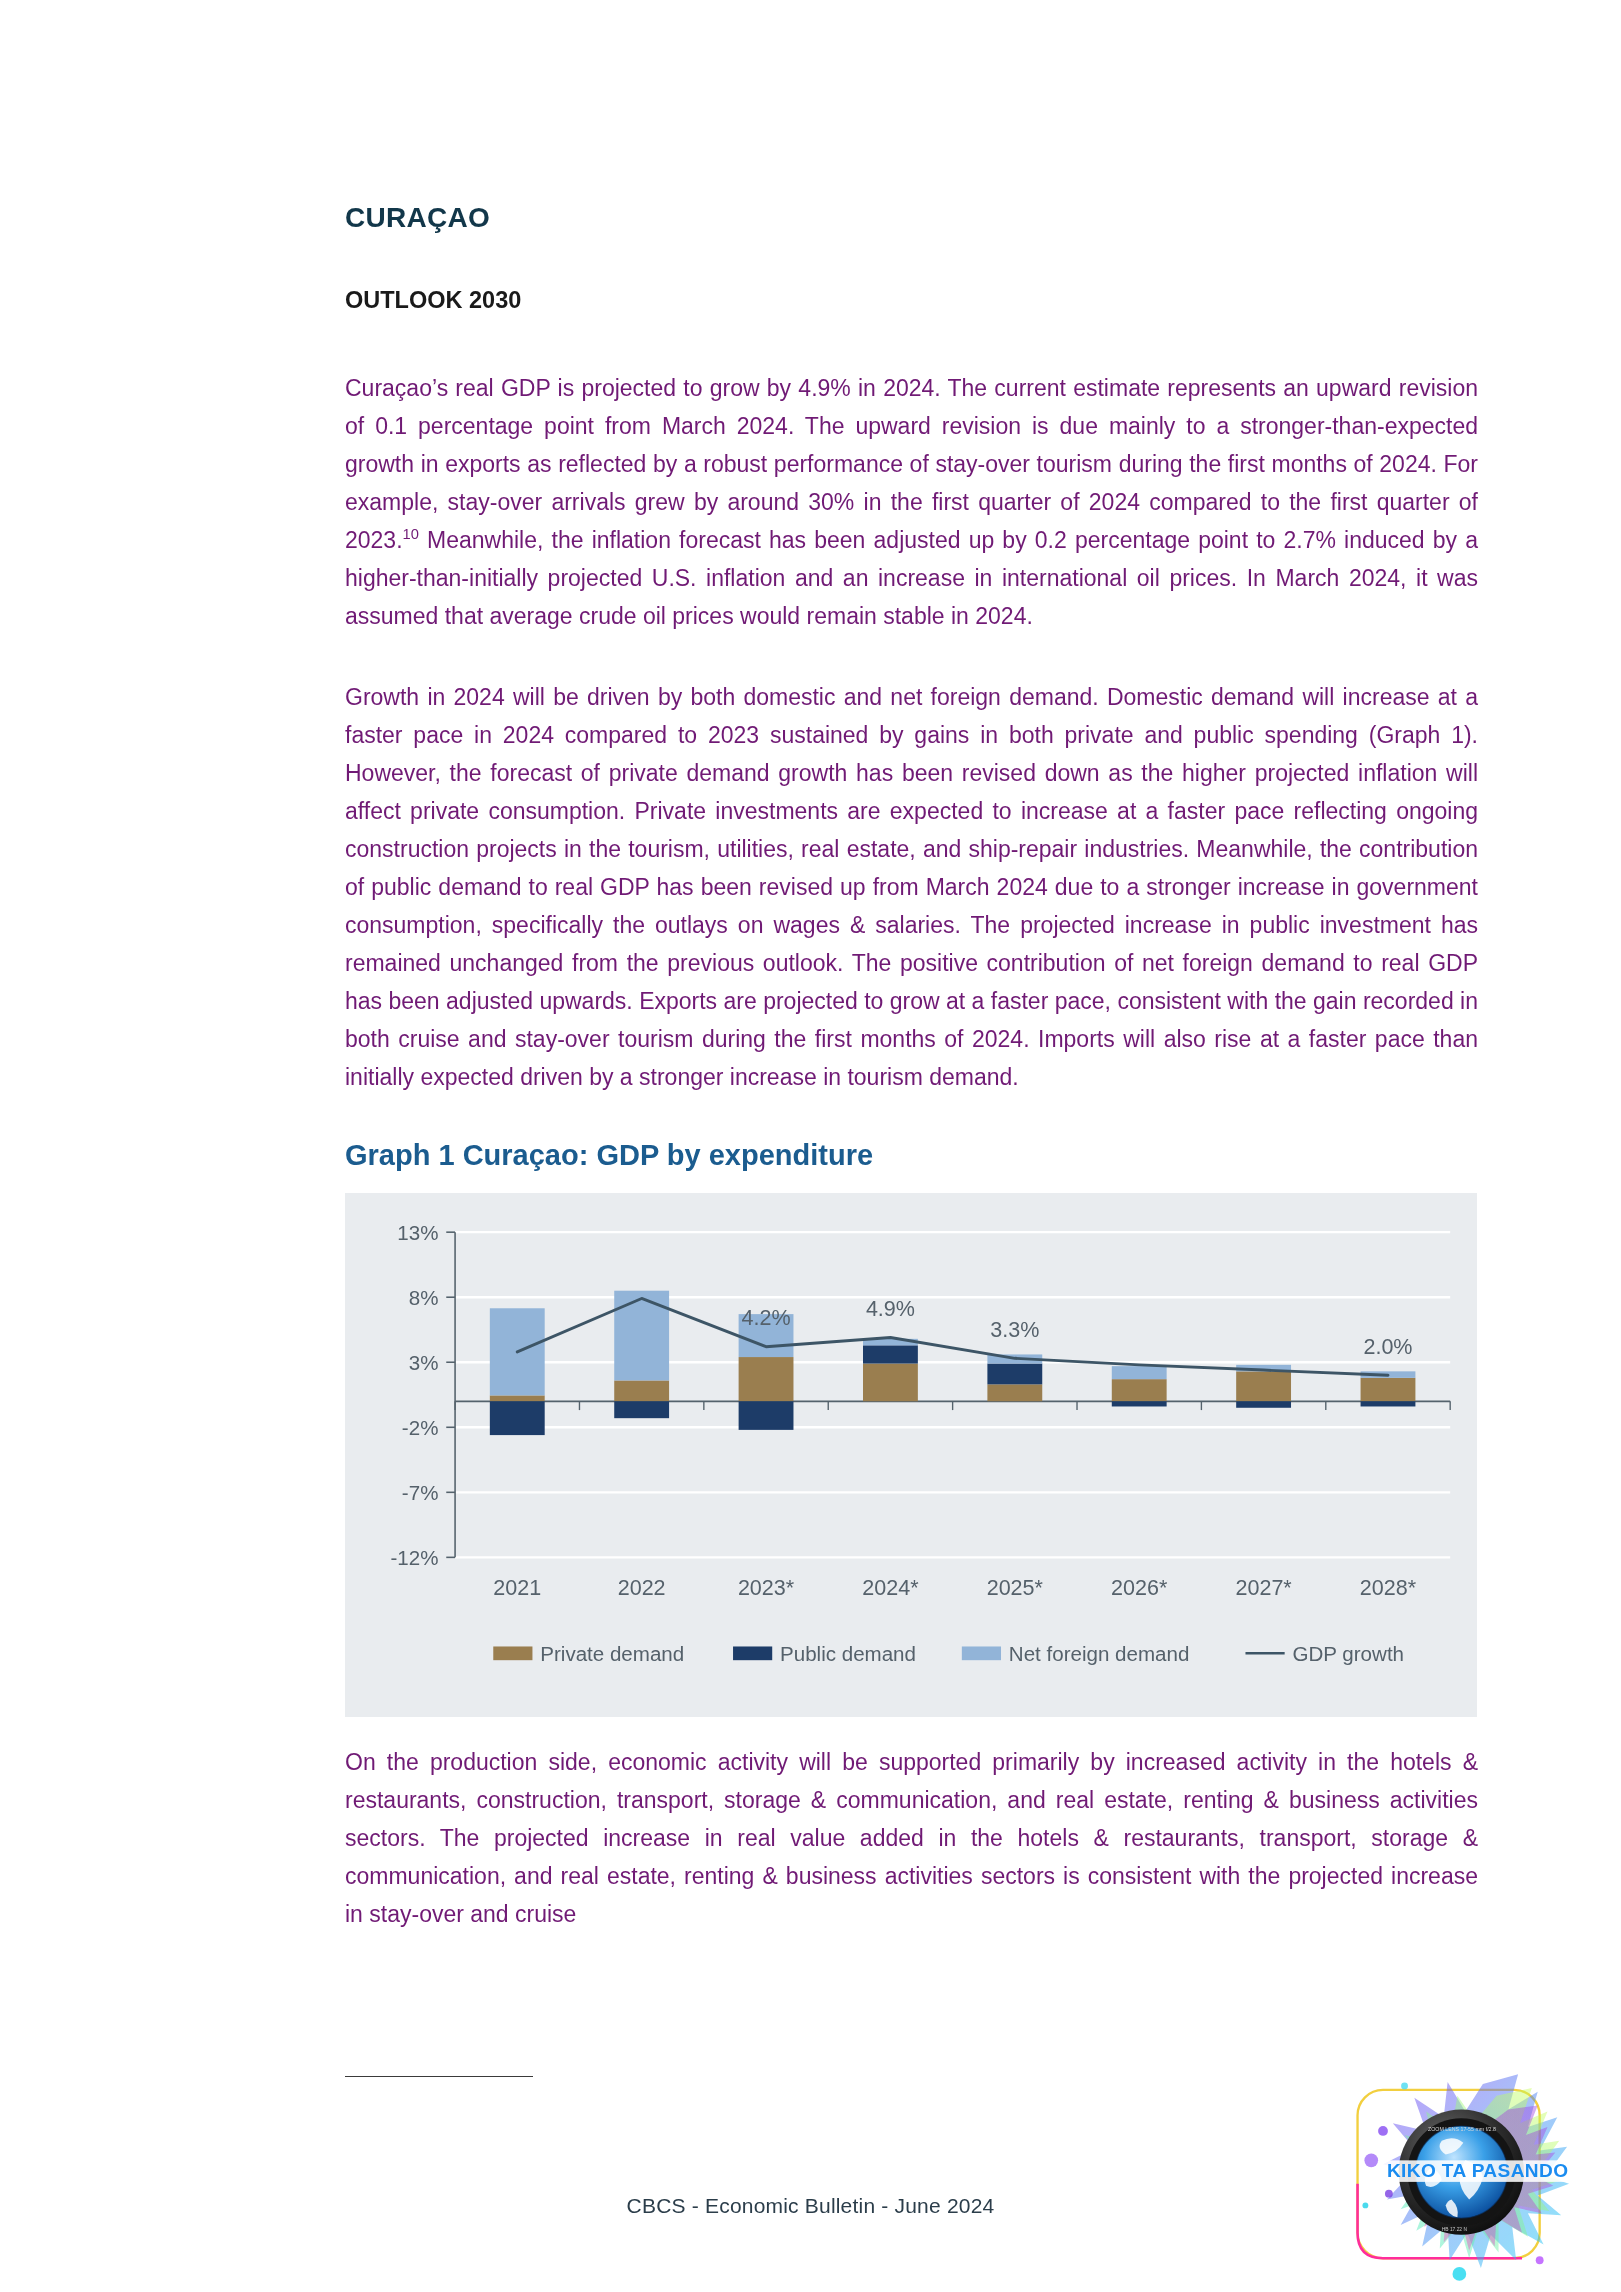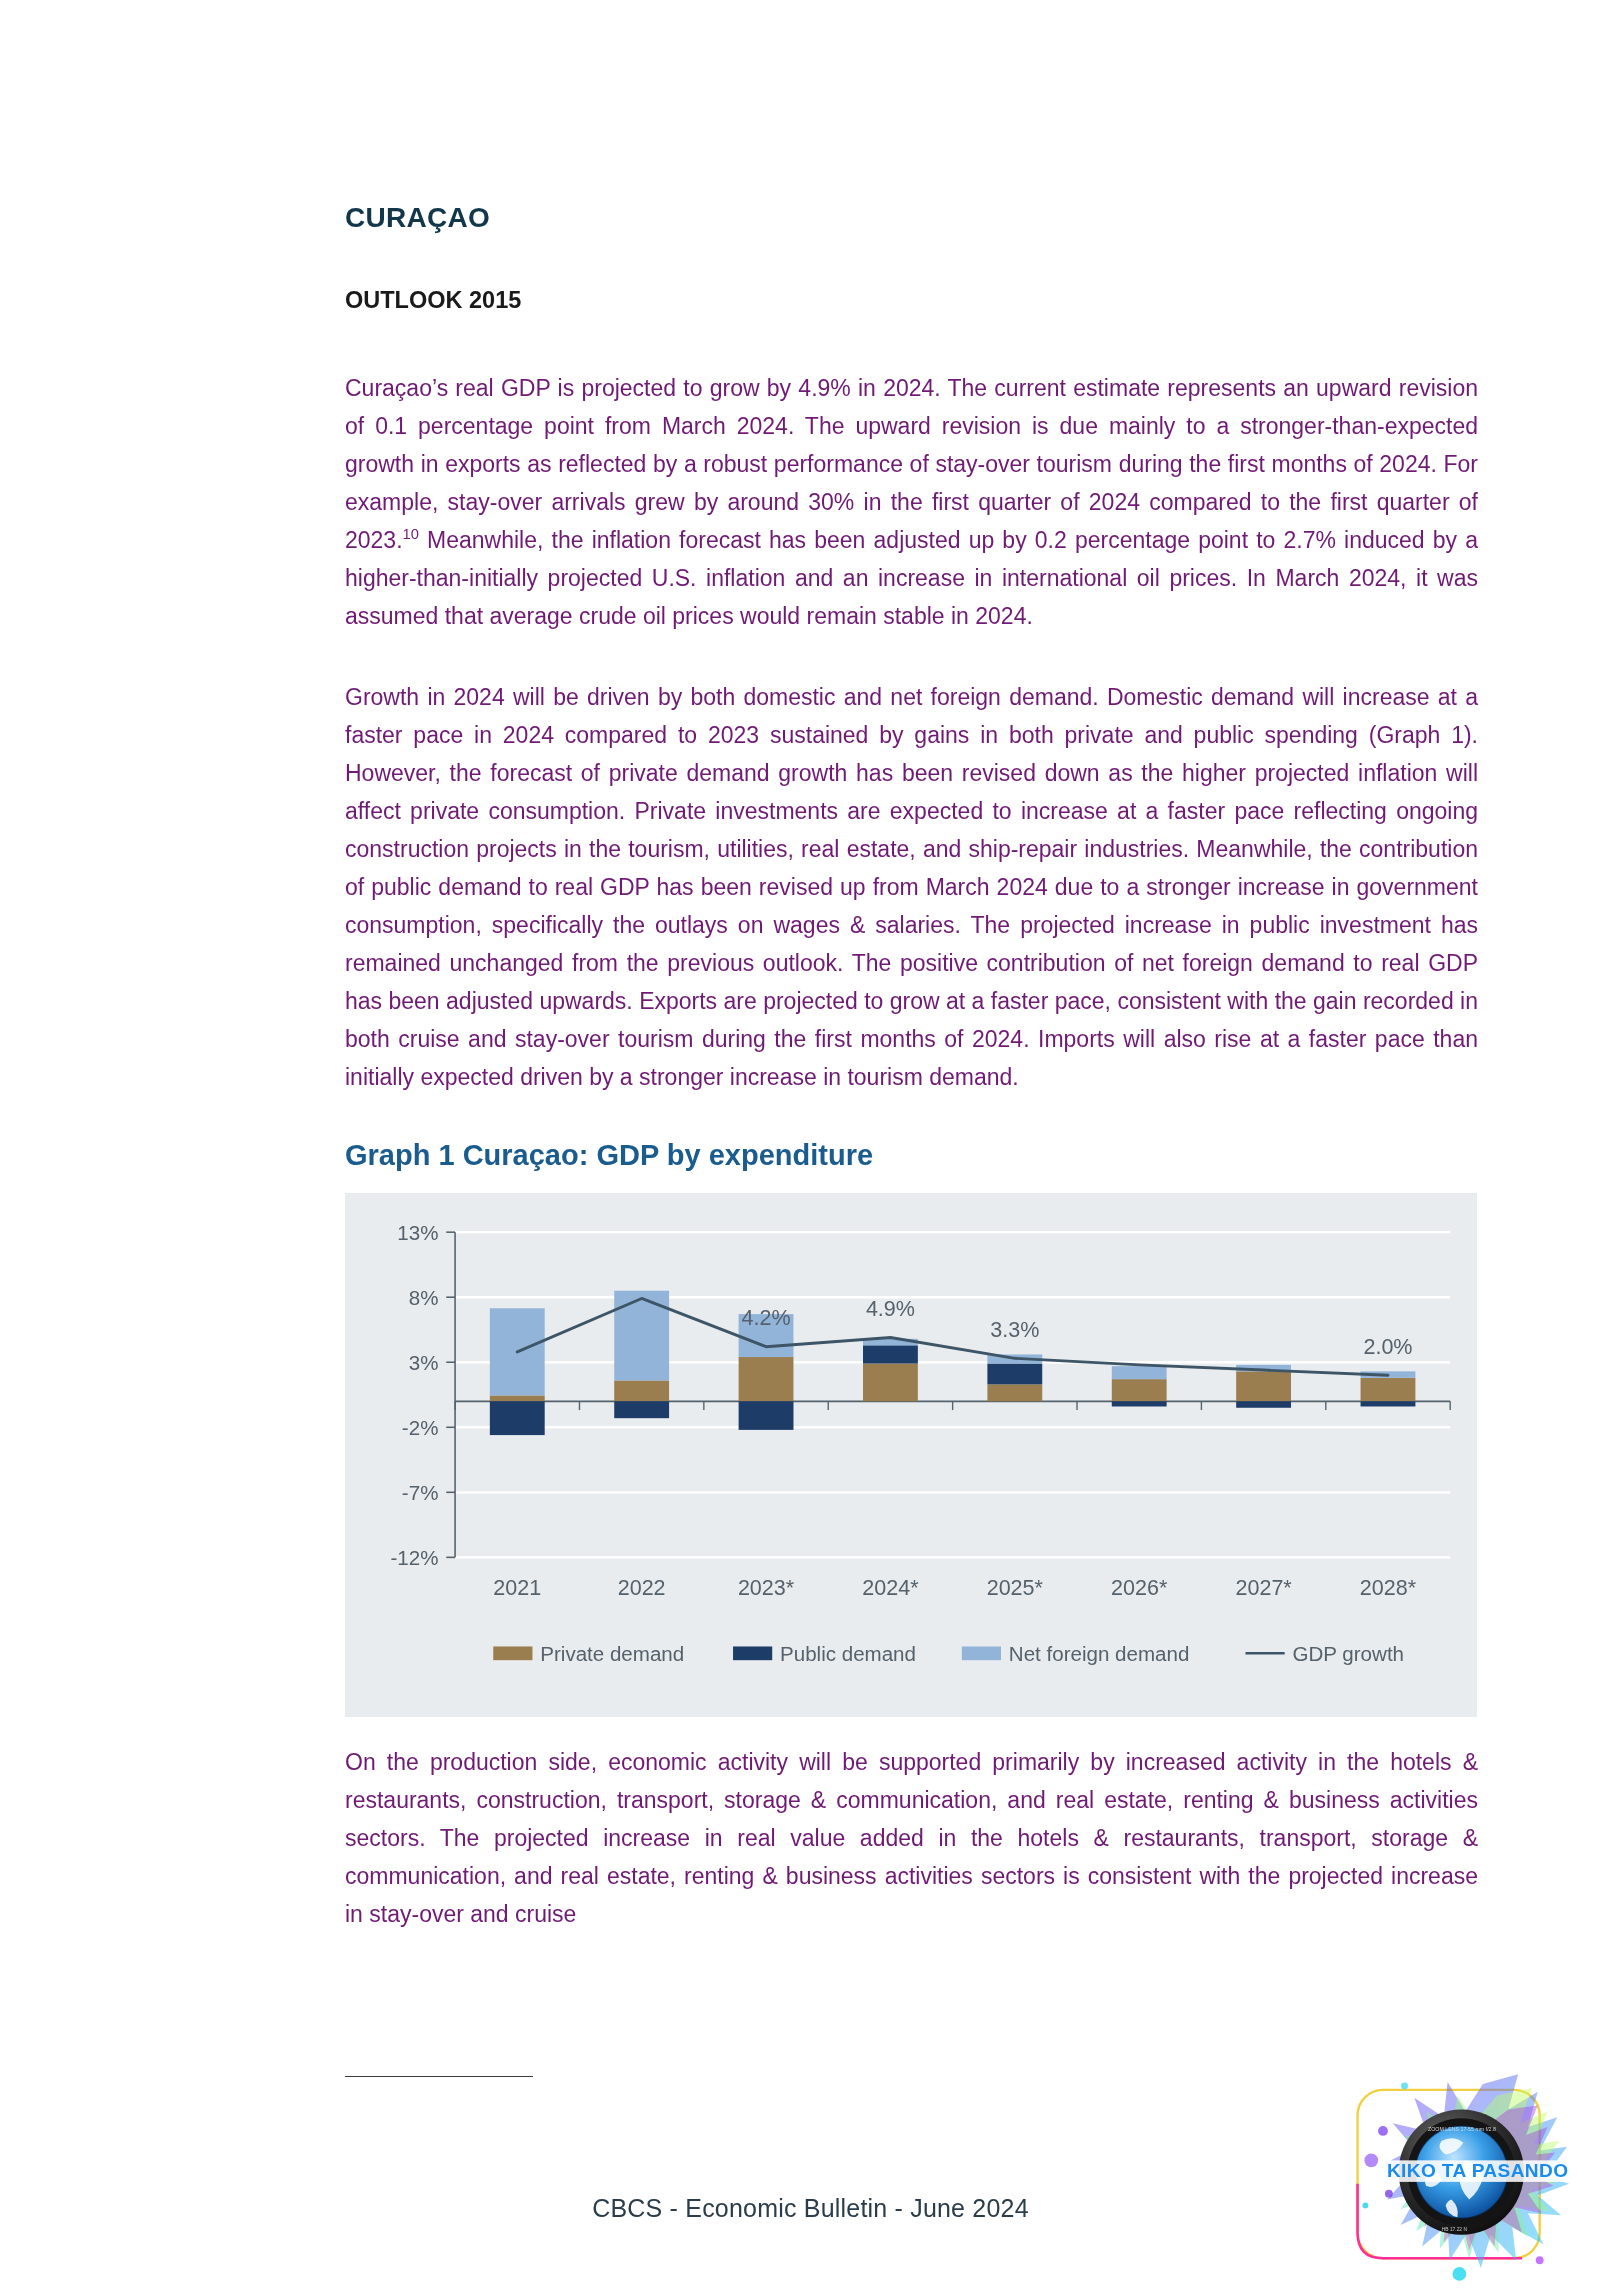--- a/index.html
+++ b/index.html
@@ -103,21 +103,21 @@
 
   
   .footer {
     position: absolute;
     left: 0;
     top: 2194px;
     width: 1621px;
     text-align: center;
   }
   .footer-text {
-    font-size: 25px;
+    font-size: 21px;
     color: #2b3d4a;
     letter-spacing: 0.2px;
   }
 
   
   .logo {
     position: absolute;
     left: 1336px;
     top: 2066px;
     width: 235px;
@@ -128,21 +128,21 @@
 </style>
 </head>
 <body>
 
 <div class="page">
 
   <div class="content">
 
     <h1 class="section-title">CURAÇAO</h1>
 
-    <h2 class="subsection-title">OUTLOOK 2015</h2>
+    <h2 class="subsection-title">OUTLOOK 2030</h2>
 
     <p class="body-text"><span>Curaçao’s real GDP is projected to grow by 4.9% in 2024. The current estimate represents an upward revision of 0.1 percentage point from March 2024. The upward revision is due mainly to a stronger-than-expected growth in exports as reflected by a robust performance of stay-over tourism during the first months of 2024. For example, stay-over arrivals grew by around 30% in the first quarter of 2024 compared to the first quarter of 2023.</span><sup class="fn">10</sup><span> Meanwhile, the inflation forecast has been adjusted up by 0.2 percentage point to 2.7% induced by a higher-than-initially projected U.S. inflation and an increase in international oil prices. In March 2024, it was assumed that average crude oil prices would remain stable in 2024.</span></p>
 
     <p class="body-text">Growth in 2024 will be driven by both domestic and net foreign demand. Domestic demand will increase at a faster pace in 2024 compared to 2023 sustained by gains in both private and public spending (Graph 1). However, the forecast of private demand growth has been revised down as the higher projected inflation will affect private consumption. Private investments are expected to increase at a faster pace reflecting ongoing construction projects in the tourism, utilities, real estate, and ship-repair industries. Meanwhile, the contribution of public demand to real GDP has been revised up from March 2024 due to a stronger increase in government consumption, specifically the outlays on wages &amp; salaries. The projected increase in public investment has remained unchanged from the previous outlook. The positive contribution of net foreign demand to real GDP has been adjusted upwards. Exports are projected to grow at a faster pace, consistent with the gain recorded in both cruise and stay-over tourism during the first months of 2024. Imports will also rise at a faster pace than initially expected driven by a stronger increase in tourism demand.</p>
 
     <div class="graph-title">Graph 1 Curaçao: GDP by expenditure</div>
 
     <div class="chart-card">
       <svg class="chart-svg" viewBox="0 0 1155 535">
         <g id="chart-root">

